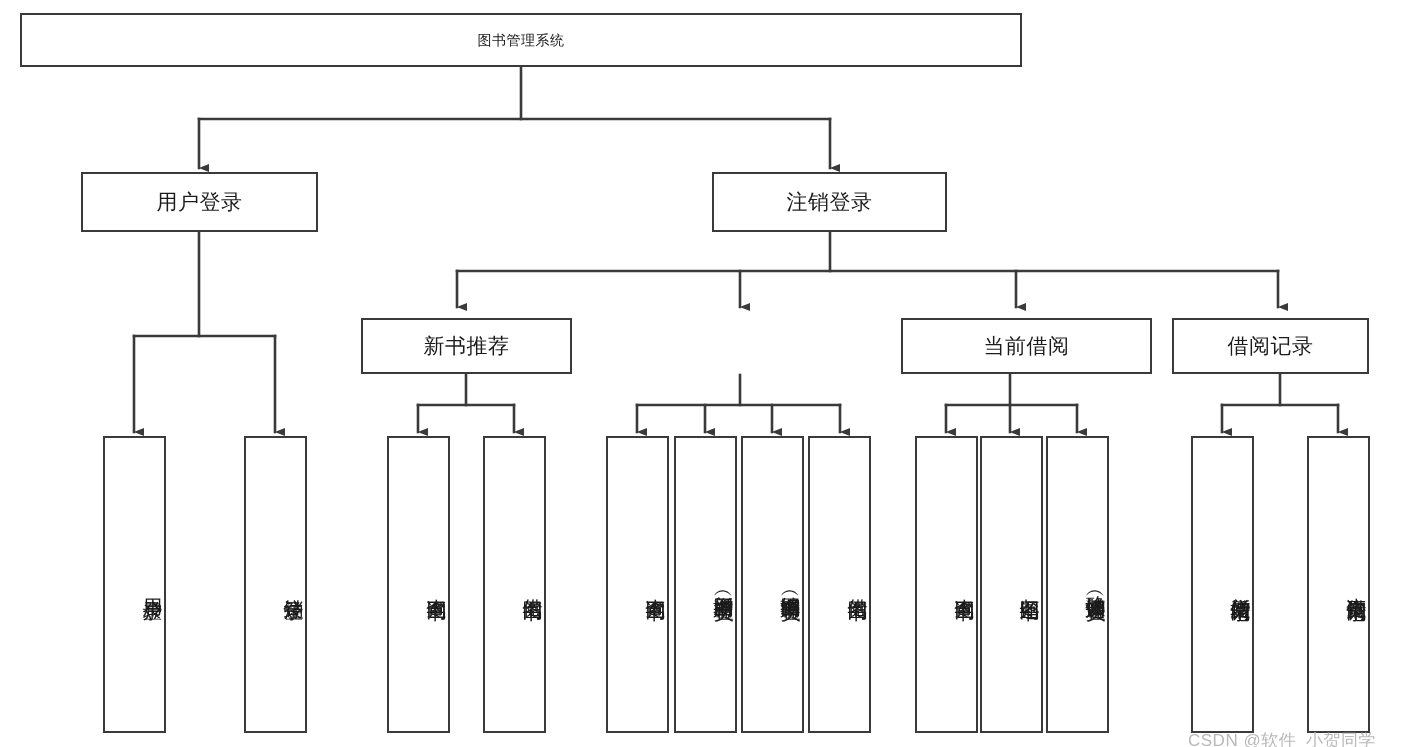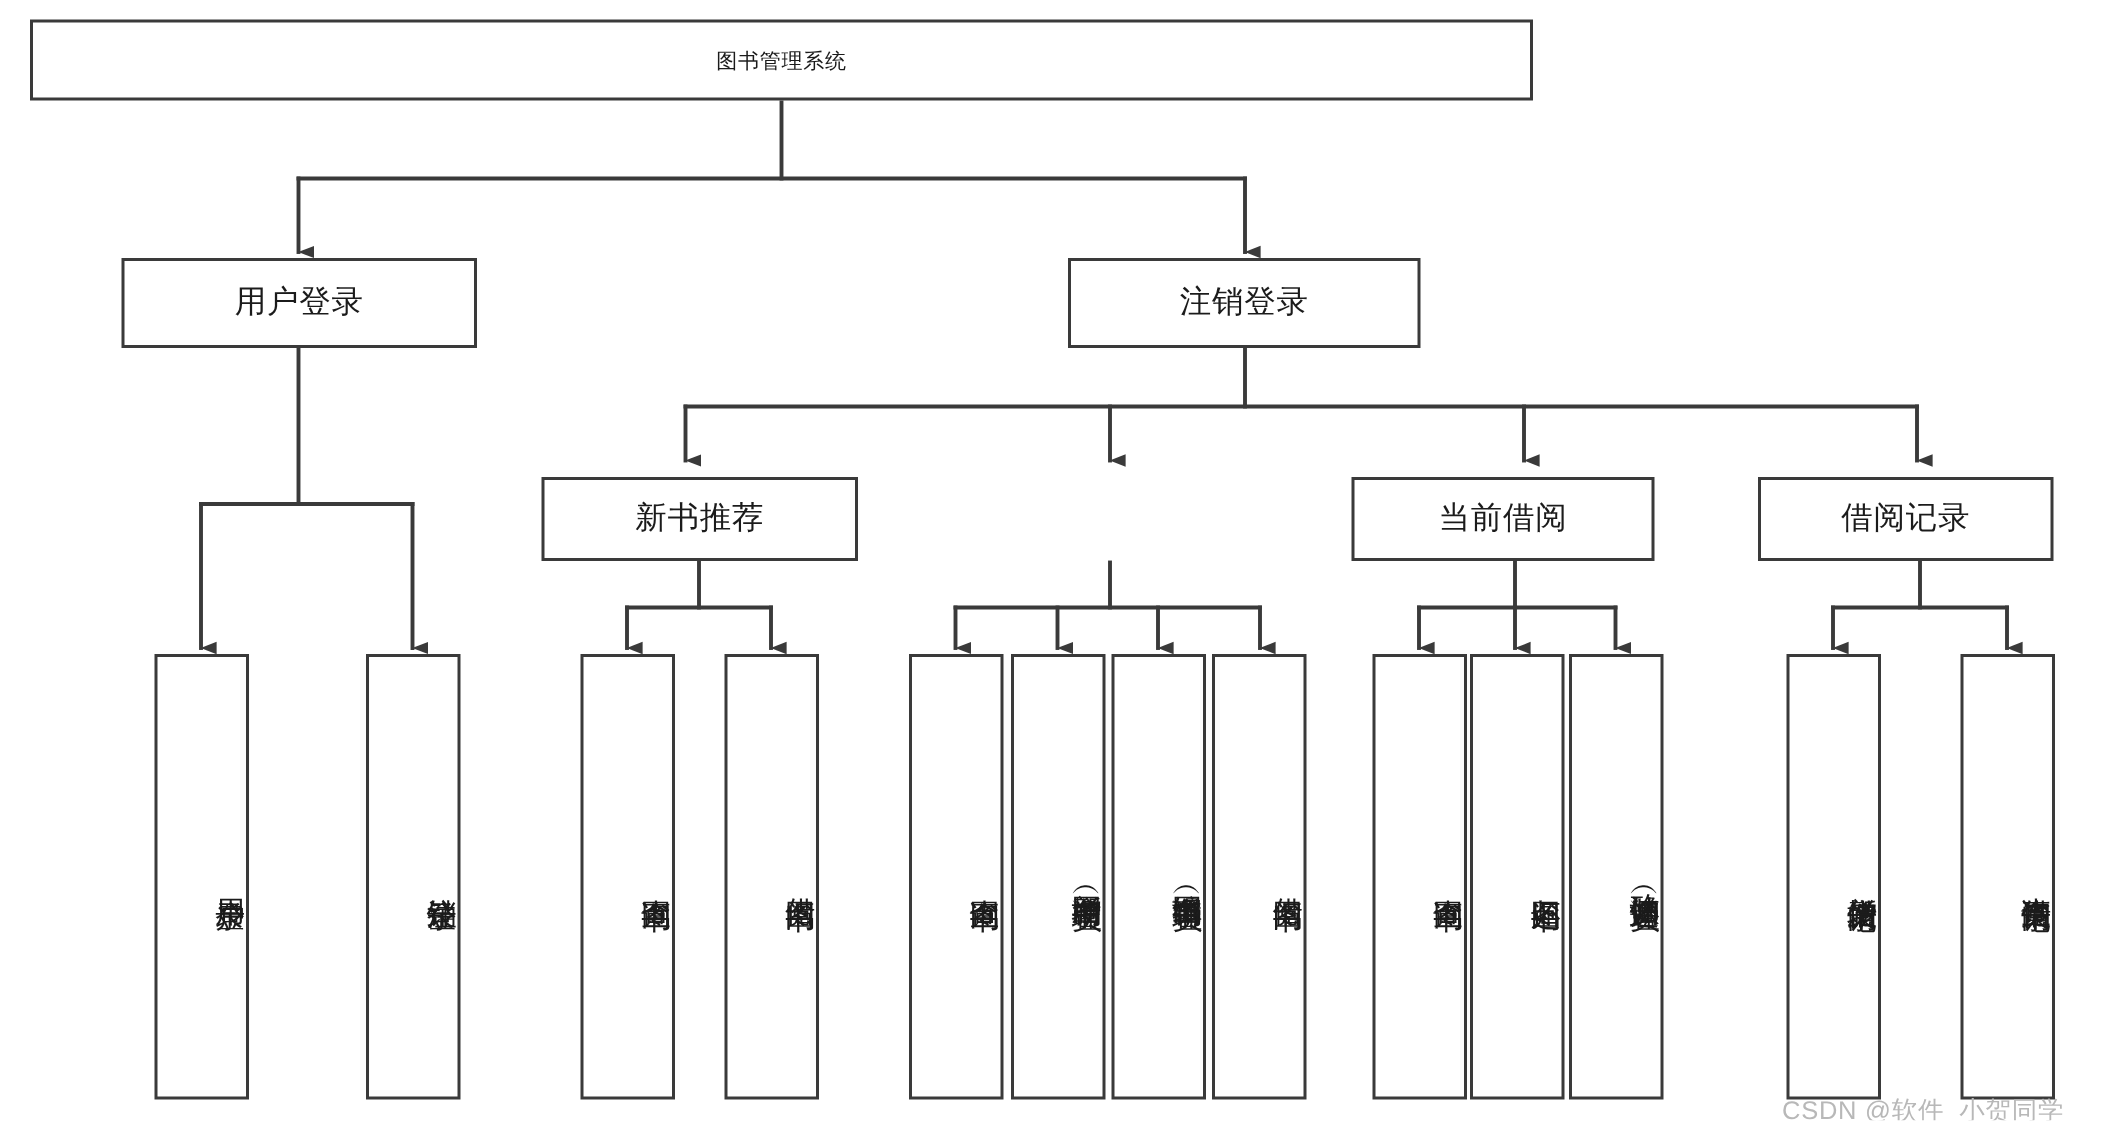--- a/index.html
+++ b/index.html
@@ -131,21 +131,21 @@
   <div class="node h" style="left:81px; top:172px; width:237px; height:60px;">
     <span>用户登录</span>
   </div>
   <div class="node h" style="left:712px; top:172px; width:235px; height:60px;">
     <span>注销登录</span>
   </div>
 
   <div class="node h" style="left:361px; top:318px; width:211px; height:56px;">
     <span>新书推荐</span>
   </div>
-  <div class="node h" style="left:901px; top:318px; width:202px; height:56px;">
+  <div class="node h" style="left:901px; top:318px; width:251px; height:56px;">
     <span>当前借阅</span>
   </div>
   <div class="node h" style="left:1172px; top:318px; width:197px; height:56px;">
     <span>借阅记录</span>
   </div>
 
   <div class="node v" style="left:103px; top:436px; width:63px; height:297px;">
     <span class="vtxt">用户登录</span>
   </div>
   <div class="node v" style="left:244px; top:436px; width:63px; height:297px;">

